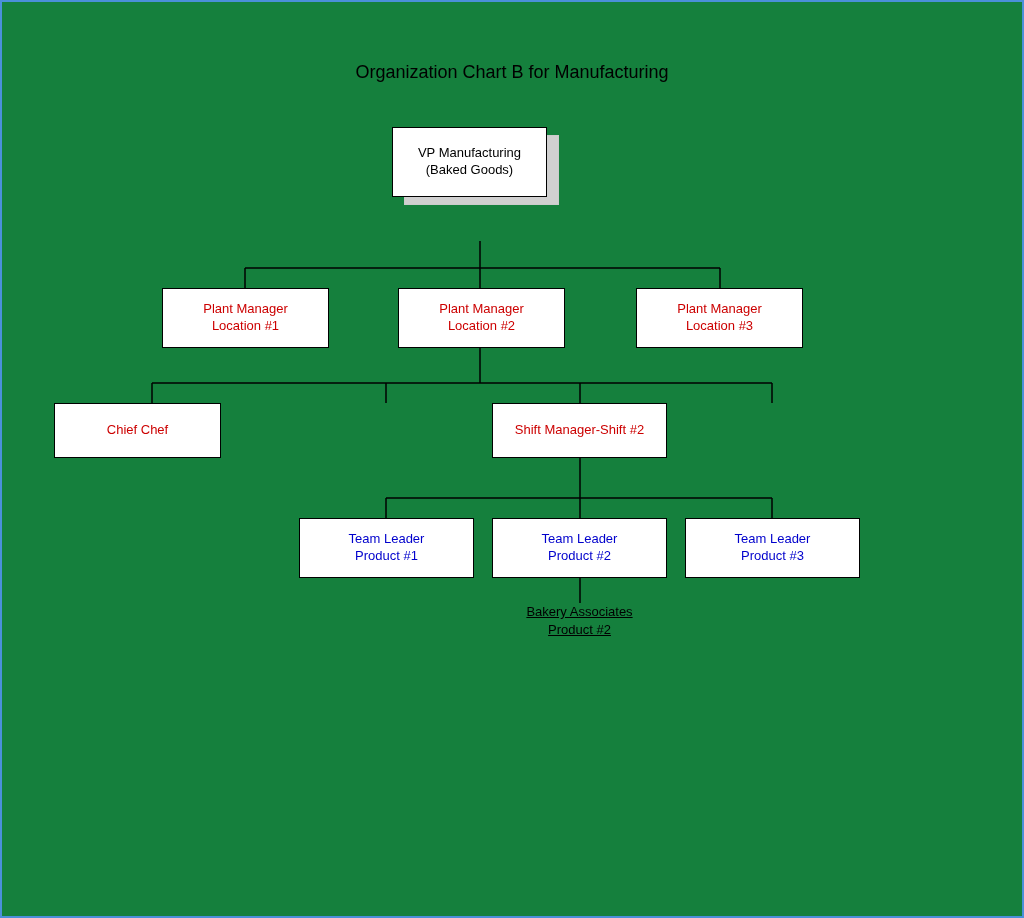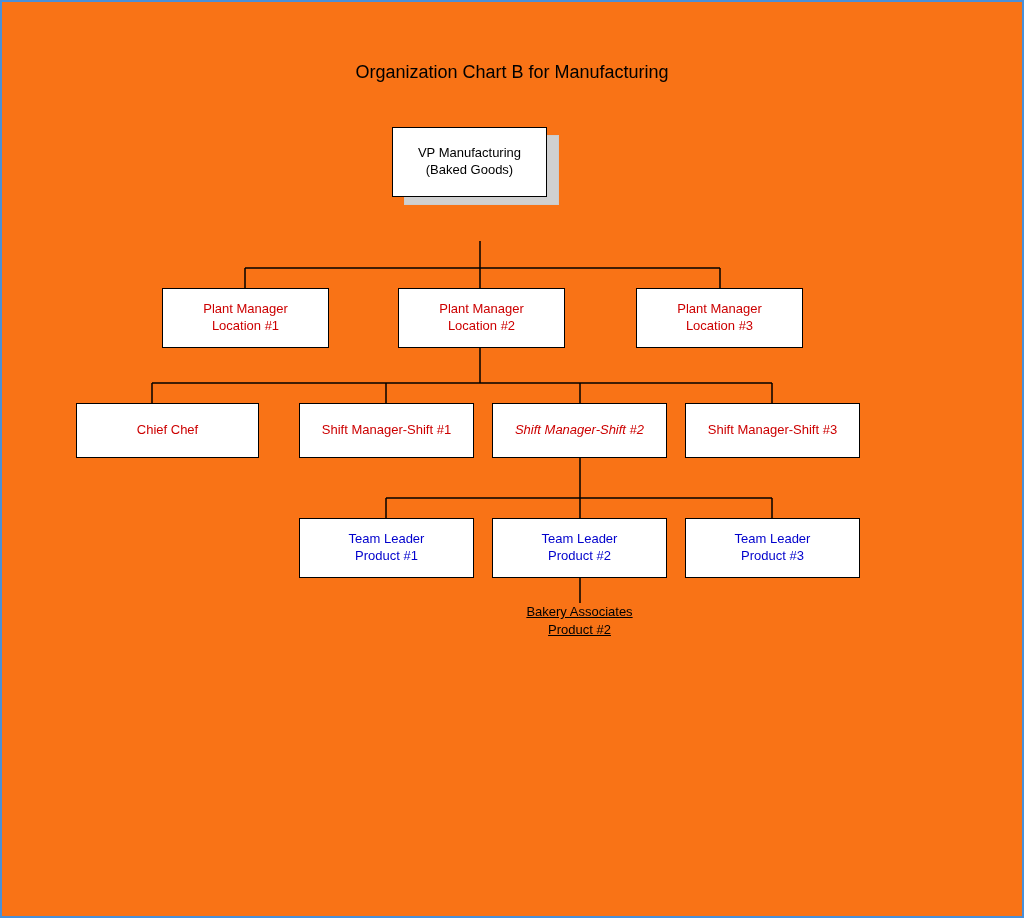--- a/index.html
+++ b/index.html
@@ -9,21 +9,21 @@
       font-family: Arial, sans-serif;
       width: 1024px;
       height: 918px;
       overflow: hidden;
       position: relative;
     }
 
     .page {
       width: 1024px;
       height: 918px;
-      background: #f97316;
+      background: #15803d;
       position: relative;
       border: 2px solid #4a90d9;
     }
 
     .chart-title {
       text-align: center;
       font-size: 18px;
       font-weight: normal;
       padding-top: 60px;
       padding-bottom: 30px;
@@ -128,35 +128,29 @@
     <div class="org-box" style="left:396px; top:175px; width:167px; height:60px;">
       <span style="color:#cc0000; white-space:pre-line; font-size:13px;">Plant Manager
 Location #2</span>
     </div>
 
     <div class="org-box" style="left:634px; top:175px; width:167px; height:60px;">
       <span style="color:#cc0000; white-space:pre-line; font-size:13px;">Plant Manager
 Location #3</span>
     </div>
 
-    <div class="org-box" style="left:74px; top:290px; width:183px; height:55px;">
+    <div class="org-box" style="left:52px; top:290px; width:167px; height:55px;">
       <span style="color:#cc0000; font-size:13px;">Chief Chef</span>
     </div>
 
-    <div class="org-box" style="left:297px; top:290px; width:175px; height:55px;">
-      <span style="color:#cc0000; font-size:13px;">Shift Manager-Shift #1</span>
-    </div>
 
-    <div class="org-box" style="left:490px; top:290px; width:175px; height:55px;font-style:italic;">
+    <div class="org-box" style="left:490px; top:290px; width:175px; height:55px;">
       <span style="color:#cc0000; font-size:13px;">Shift Manager-Shift #2</span>
     </div>
 
-    <div class="org-box" style="left:683px; top:290px; width:175px; height:55px;">
-      <span style="color:#cc0000; font-size:13px;">Shift Manager-Shift #3</span>
-    </div>
 
     <div class="org-box" style="left:297px; top:405px; width:175px; height:60px;">
       <span style="color:#0000cc; white-space:pre-line; font-size:13px;">Team Leader
 Product #1</span>
     </div>
 
     <div class="org-box" style="left:490px; top:405px; width:175px; height:60px;">
       <span style="color:#0000cc; white-space:pre-line; font-size:13px;">Team Leader
 Product #2</span>
     </div>

